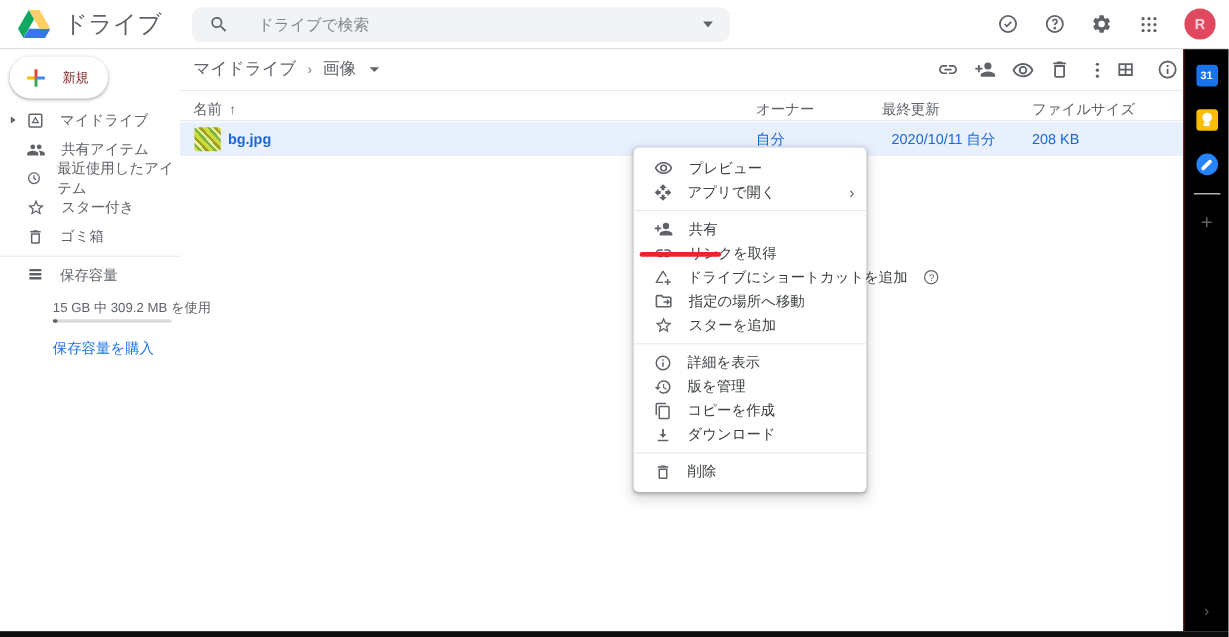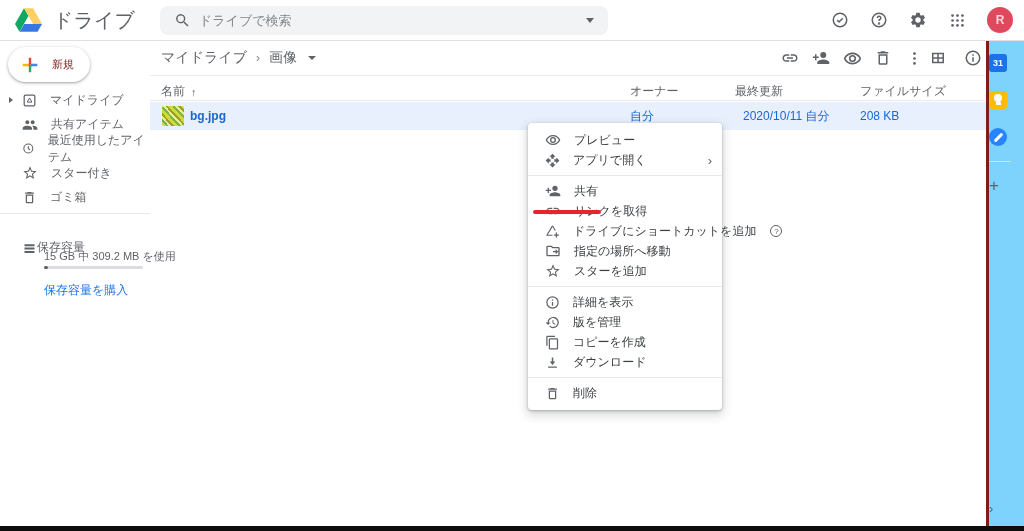--- a/index.html
+++ b/index.html
@@ -7,21 +7,21 @@
   .stage{position:relative;width:1024px;height:531px;background:#fff;overflow:hidden;
          font-family:"Liberation Sans","DejaVu Sans",sans-serif;color:#3c4043}
   svg{display:block}
   .gicon{fill:#5f6368}
 
   
   .appbar{position:absolute;top:0;left:0;width:1024px;height:41px;background:#fff;border-bottom:1px solid #e0e0e0}
   .logo-area{position:absolute;left:15px;top:0;height:40px;display:flex;align-items:center;gap:11px}
   .app-title{font-size:20px;color:#5f6368}
   .searchbar{position:absolute;left:160px;top:6px;width:448px;height:29px;background:#f1f3f4;border-radius:8px;
-             display:flex;align-items:center;padding:0 14px;gap:8px}
+             display:flex;align-items:center;padding:0 14px;gap:24px}
   .searchbar .ph{flex:1;font-size:13px;color:#80868b}
   .caret-down{width:0;height:0;border-left:4px solid transparent;border-right:4px solid transparent;border-top:5px solid #5f6368}
   .appbar-icons{position:absolute;right:11px;top:0;height:40px;display:flex;align-items:center;gap:15px}
   .hicon{width:24px;height:24px;display:flex;align-items:center;justify-content:center}
   .avatar{width:26px;height:26px;border-radius:50%;background:#e0485e;color:#fbd3da;display:flex;align-items:center;
           justify-content:center;font-size:12px;font-weight:bold;margin-left:3px}
 
   
   .breadcrumb{position:absolute;left:161px;top:49px;display:flex;align-items:center;gap:9px;font-size:14px;color:#5f6368}
   .breadcrumb .sep{font-size:12px;color:#80868b}
@@ -33,22 +33,22 @@
 
   
   .new-button{position:absolute;left:8px;top:47px;height:35px;background:#fff;border-radius:18px;
               box-shadow:0 1px 2px 0 rgba(60,64,67,.30),0 1px 3px 1px rgba(60,64,67,.15);
               display:flex;align-items:center;padding:0 16px 0 11px;gap:11px;font-size:11px;color:#7f1d1d}
   .nav{position:absolute;left:0;top:88px;width:150px}
   .nav-item{height:24.4px;display:flex;align-items:center;padding-left:22px;gap:13px;font-size:12px;color:#5f6368;position:relative}
   .nav-caret{position:absolute;left:9px;top:9px;width:0;height:0;border-top:3.5px solid transparent;
              border-bottom:3.5px solid transparent;border-left:4.5px solid #5f6368}
   .side-divider{position:absolute;left:0;top:213px;width:150px;height:1px;background:#e8eaed}
-  .storage-item{position:absolute;left:0;top:232px;width:150px;height:24px;display:flex;align-items:flex-end;
-                padding-left:22px;font-size:12px;color:#5f6368}
+  .storage-item{position:absolute;left:0;top:221px;width:150px;height:24px;display:flex;align-items:flex-start;
+                padding-left:22px;gap:13px;font-size:12px;color:#5f6368}
   .storage-usage{position:absolute;left:44px;top:249px;font-size:11px;color:#5f6368;white-space:nowrap}
   .storage-bar{position:absolute;left:44px;top:266px;width:99px;height:3px;background:#dadce0;border-radius:2px}
   .storage-bar .fill{height:3px;background:#5f6368;border-radius:2px}
   .buy-storage{position:absolute;left:44px;top:282px;font-size:12px;color:#1a73e8}
 
   
   .table-header{position:absolute;top:83px;left:150px;width:835px;height:16px;font-size:12px;color:#5f6368}
   .table-header .col{position:absolute;top:0;display:flex;gap:6px;align-items:center}
   .c-name{left:11px}.c-owner{left:480px}.c-modified{left:585px}.c-size{left:710px}
   .sort-arrow{font-size:11px}
@@ -64,22 +64,22 @@
                 box-shadow:0 1px 3px rgba(60,64,67,.35),0 4px 10px 2px rgba(60,64,67,.18);z-index:5}
   .menu-item{height:20px;display:flex;align-items:center;padding:0 10px 0 17px;gap:13px;font-size:12px;color:#3c4043;white-space:nowrap}
   .menu-item svg{flex:none}
   .submenu-arrow{margin-left:auto;font-size:13px;color:#5f6368}
   .help-badge{width:12px;height:12px;border:1px solid #5f6368;border-radius:50%;font-size:8px;color:#5f6368;
               display:inline-flex;align-items:center;justify-content:center;margin-left:1px;flex:none}
   .menu-divider{height:1px;background:#e8eaed;margin:5px 0}
   .annotation-line{position:absolute;left:533px;top:210px;width:68px;height:4px;background:#e8252a;border-radius:2px;z-index:6}
 
   
-  .right-strip{position:absolute;top:41px;right:0;width:38px;height:485px;background:#7dd3fc;border-left:3px solid #7f1d1d;
-               display:flex;flex-direction:column;align-items:flex-start;padding-top:13px;gap:19px}
+  .right-strip{position:absolute;top:41px;right:0;width:38px;height:485px;background:#000000;border-left:1px solid #7f1d1d;
+               display:flex;flex-direction:column;align-items:center;padding-top:13px;gap:19px}
   .cal-icon{width:18px;height:18px;background:#1a73e8;border-radius:3px;color:#fff;font-size:9px;font-weight:bold;
             display:flex;align-items:center;justify-content:center}
   .keep-icon{width:18px;height:18px;background:#fbbc04;border-radius:3px;position:relative}
   .keep-icon::before{content:"";position:absolute;left:5px;top:3px;width:8px;height:8px;background:#fff;border-radius:50%}
   .keep-icon::after{content:"";position:absolute;left:6.5px;top:10.5px;width:5px;height:3.5px;background:#fff}
   .tasks-icon{width:18px;height:18px;background:#2684fc;border-radius:50%;position:relative}
   .tasks-icon::after{content:"";position:absolute;left:3.5px;top:7.5px;width:11px;height:3px;background:#fff;
                      border-radius:2px;transform:rotate(-45deg)}
   .strip-divider{width:22px;height:1px;background:#dadce0;margin-top:-4px}
   .strip-plus{color:#5f6368;font-size:17px;line-height:1;margin-top:-4px}

